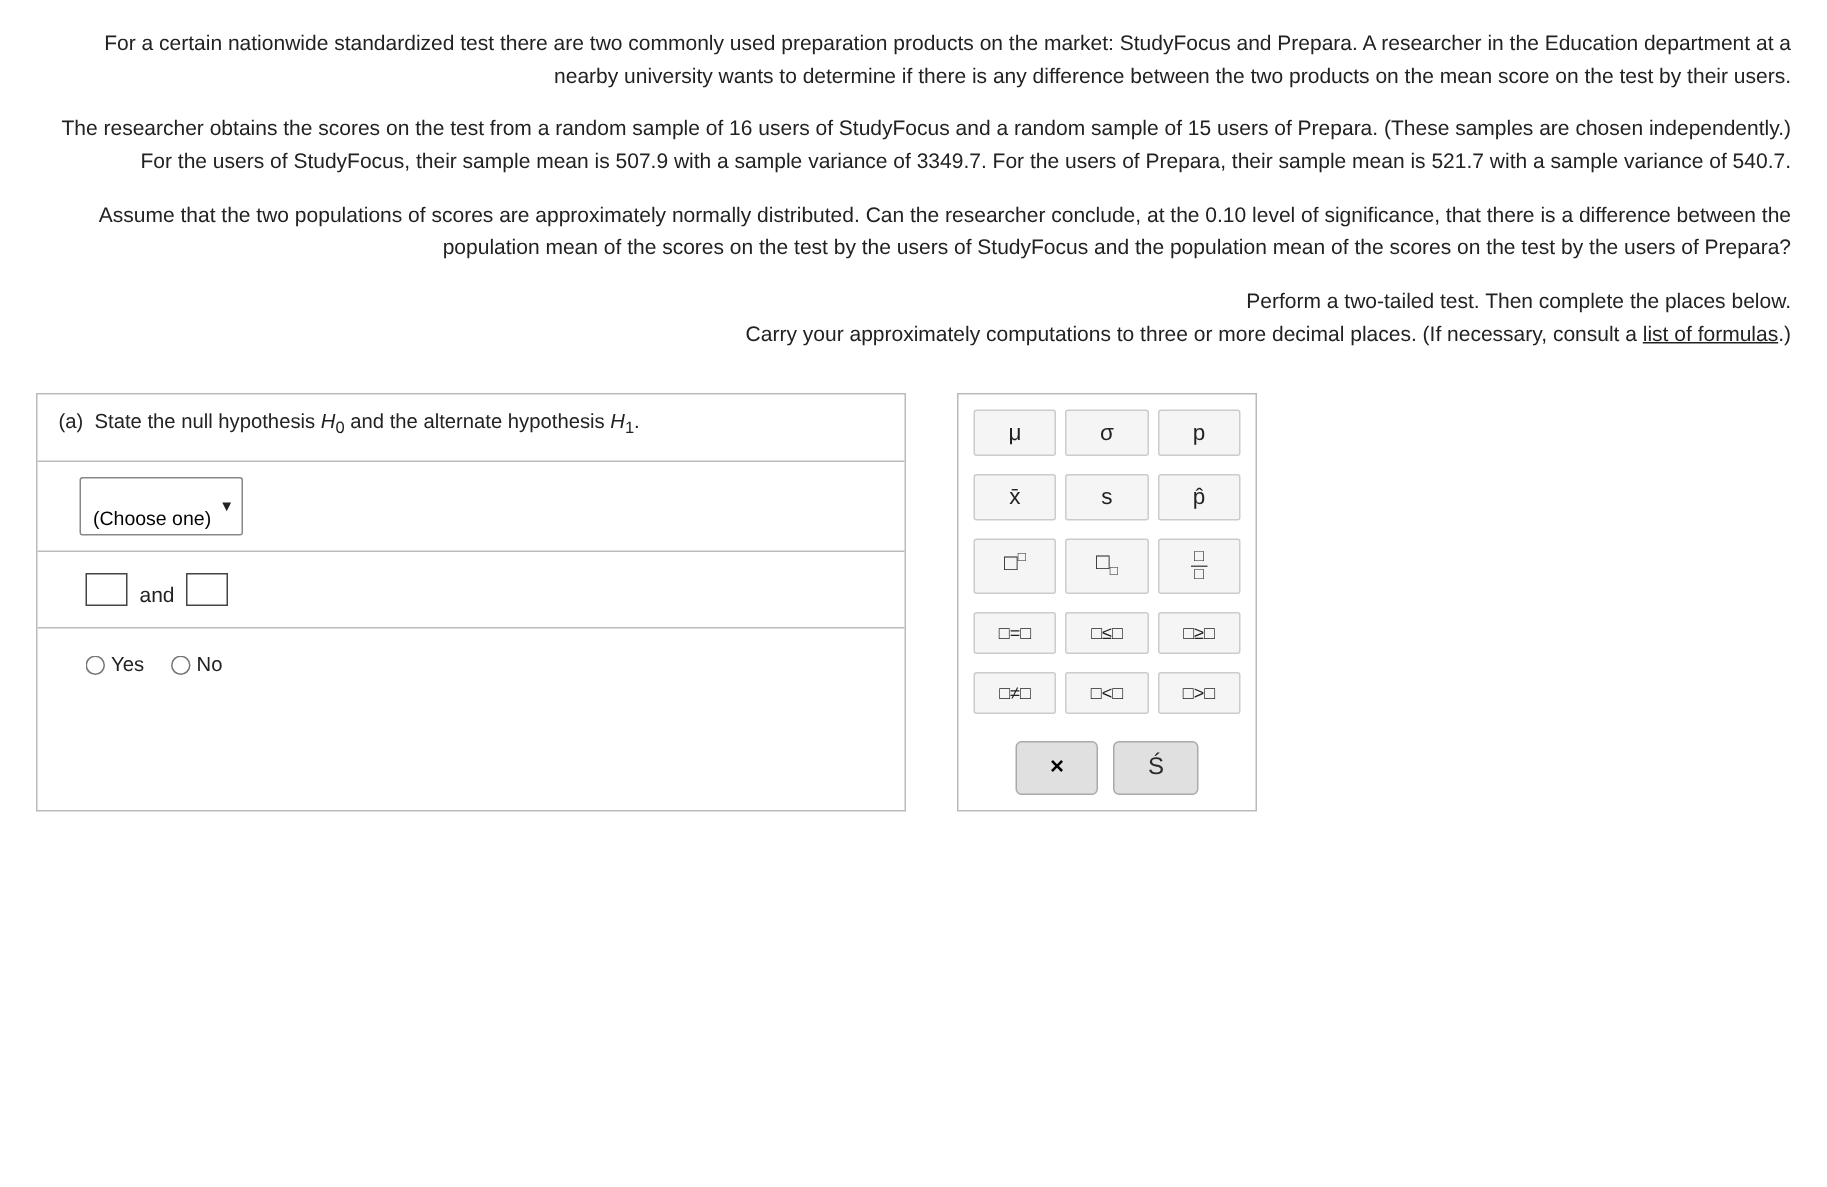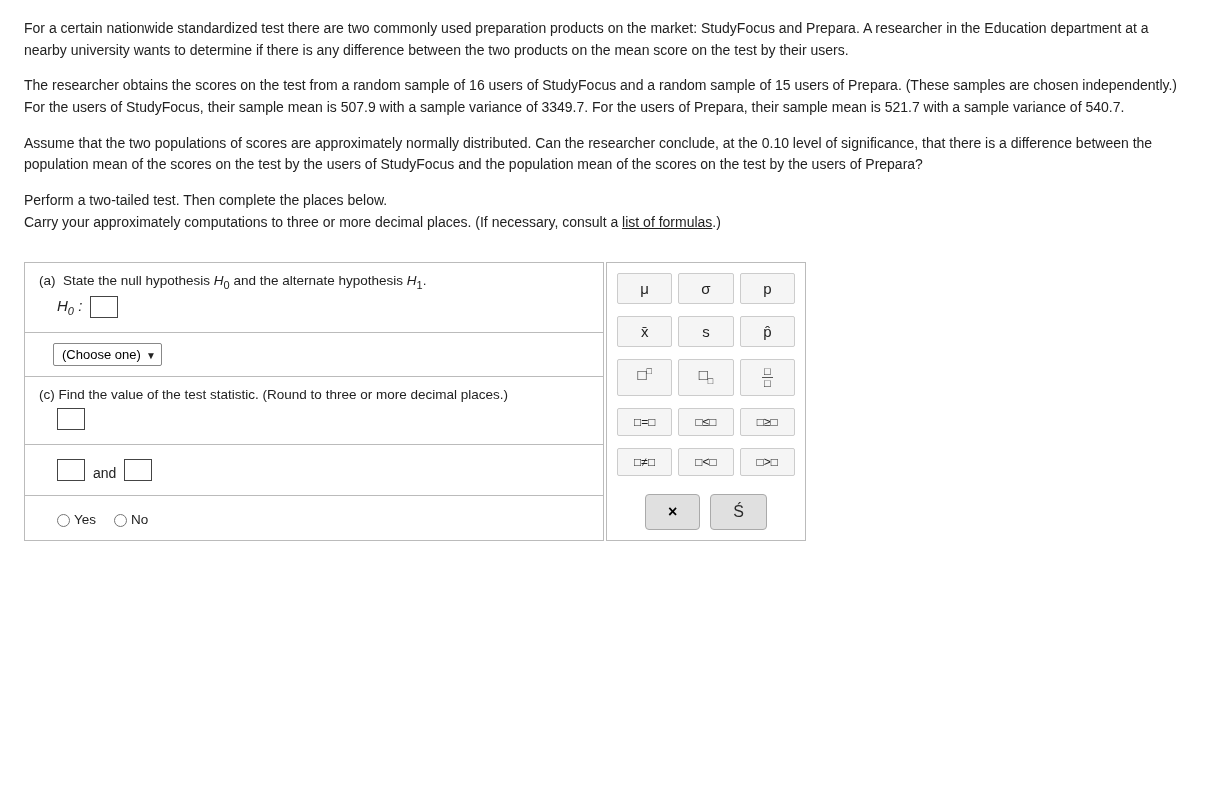--- a/index.html
+++ b/index.html
@@ -5,22 +5,22 @@
     * { box-sizing: border-box; margin: 0; padding: 0; }
     body {
       font-family: Arial, sans-serif;
       font-size: 14px;
       background: #fff;
       color: #222;
       padding: 18px 24px;
       width: 1218px;
       min-height: 791px;
     }
-    .paragraph { margin-bottom: 14px; line-height: 1.55; }
-    .main-content { display: flex; gap: 2px; margin-top: 28px; }
+    .paragraph { margin-bottom: 14px; line-height: 1.55; text-align: right; }
+    .main-content { display: flex; gap: 34px; margin-top: 28px; }
     .left-panel { flex: 0 0 580px; border: 1px solid #bbb; }
     .section {
       border-bottom: 1px solid #bbb;
       padding: 10px 14px;
     }
     .section:last-child { border-bottom: none; }
     .section-label { font-size: 13.5px; margin-bottom: 6px; }
     .hypothesis-row { display: flex; align-items: center; gap: 8px; margin: 6px 0 4px 18px; }
     .hypothesis-symbol { font-style: italic; font-size: 15px; }
     .input-box {
@@ -40,21 +40,21 @@
       font-size: 10px;
       position: absolute;
       right: 6px;
       top: 50%;
       transform: translateY(-50%);
       pointer-events: none;
     }
     .choose-select {
       border: 1px solid #888;
       border-radius: 2px;
-      padding: 3px 20px 3px 8px;
+      padding: 19px 20px 3px 8px;
       font-size: 13px;
       background: #fff;
       cursor: pointer;
       appearance: none;
       -webkit-appearance: none;
     }
     .test-stat-input {
       display: block;
       width: 28px; height: 22px;
       border: 1.5px solid #444;
@@ -140,43 +140,35 @@
 
 <div class="main-content">
 
   <div class="left-panel">
 
     <div class="section">
       <div class="section-label">
         <span>(a)&nbsp; State the null hypothesis <span class="italic">H</span><span class="sub">0</span> and the alternate hypothesis <span class="italic">H</span><span class="sub">1</span>.</span>
       </div>
 
-      <div class="hypothesis-row">
-        <span class="hypothesis-symbol italic"><span class="italic">H</span><span class="sub">0</span> :</span>
-        <div class="input-box"></div>
-      </div>
 
     </div>
 
     <div class="section">
       <div class="choose-dropdown-wrap">
         <select class="choose-select">
           <option>(Choose one)</option>
           <option>z</option>
           <option>t</option>
           <option>chi-square</option>
           <option>F</option>
         </select>
       </div>
     </div>
 
-    <div class="section">
-      <div class="section-label">(c)  Find the value of the test statistic. (Round to three or more decimal places.)</div>
-      <div class="input-box test-stat-input"></div>
-    </div>
 
     <div class="section">
       <div class="critical-values-row">
         <div class="input-box"></div>
         <span>and</span>
         <div class="input-box"></div>
       </div>
     </div>
 
     <div class="section">

